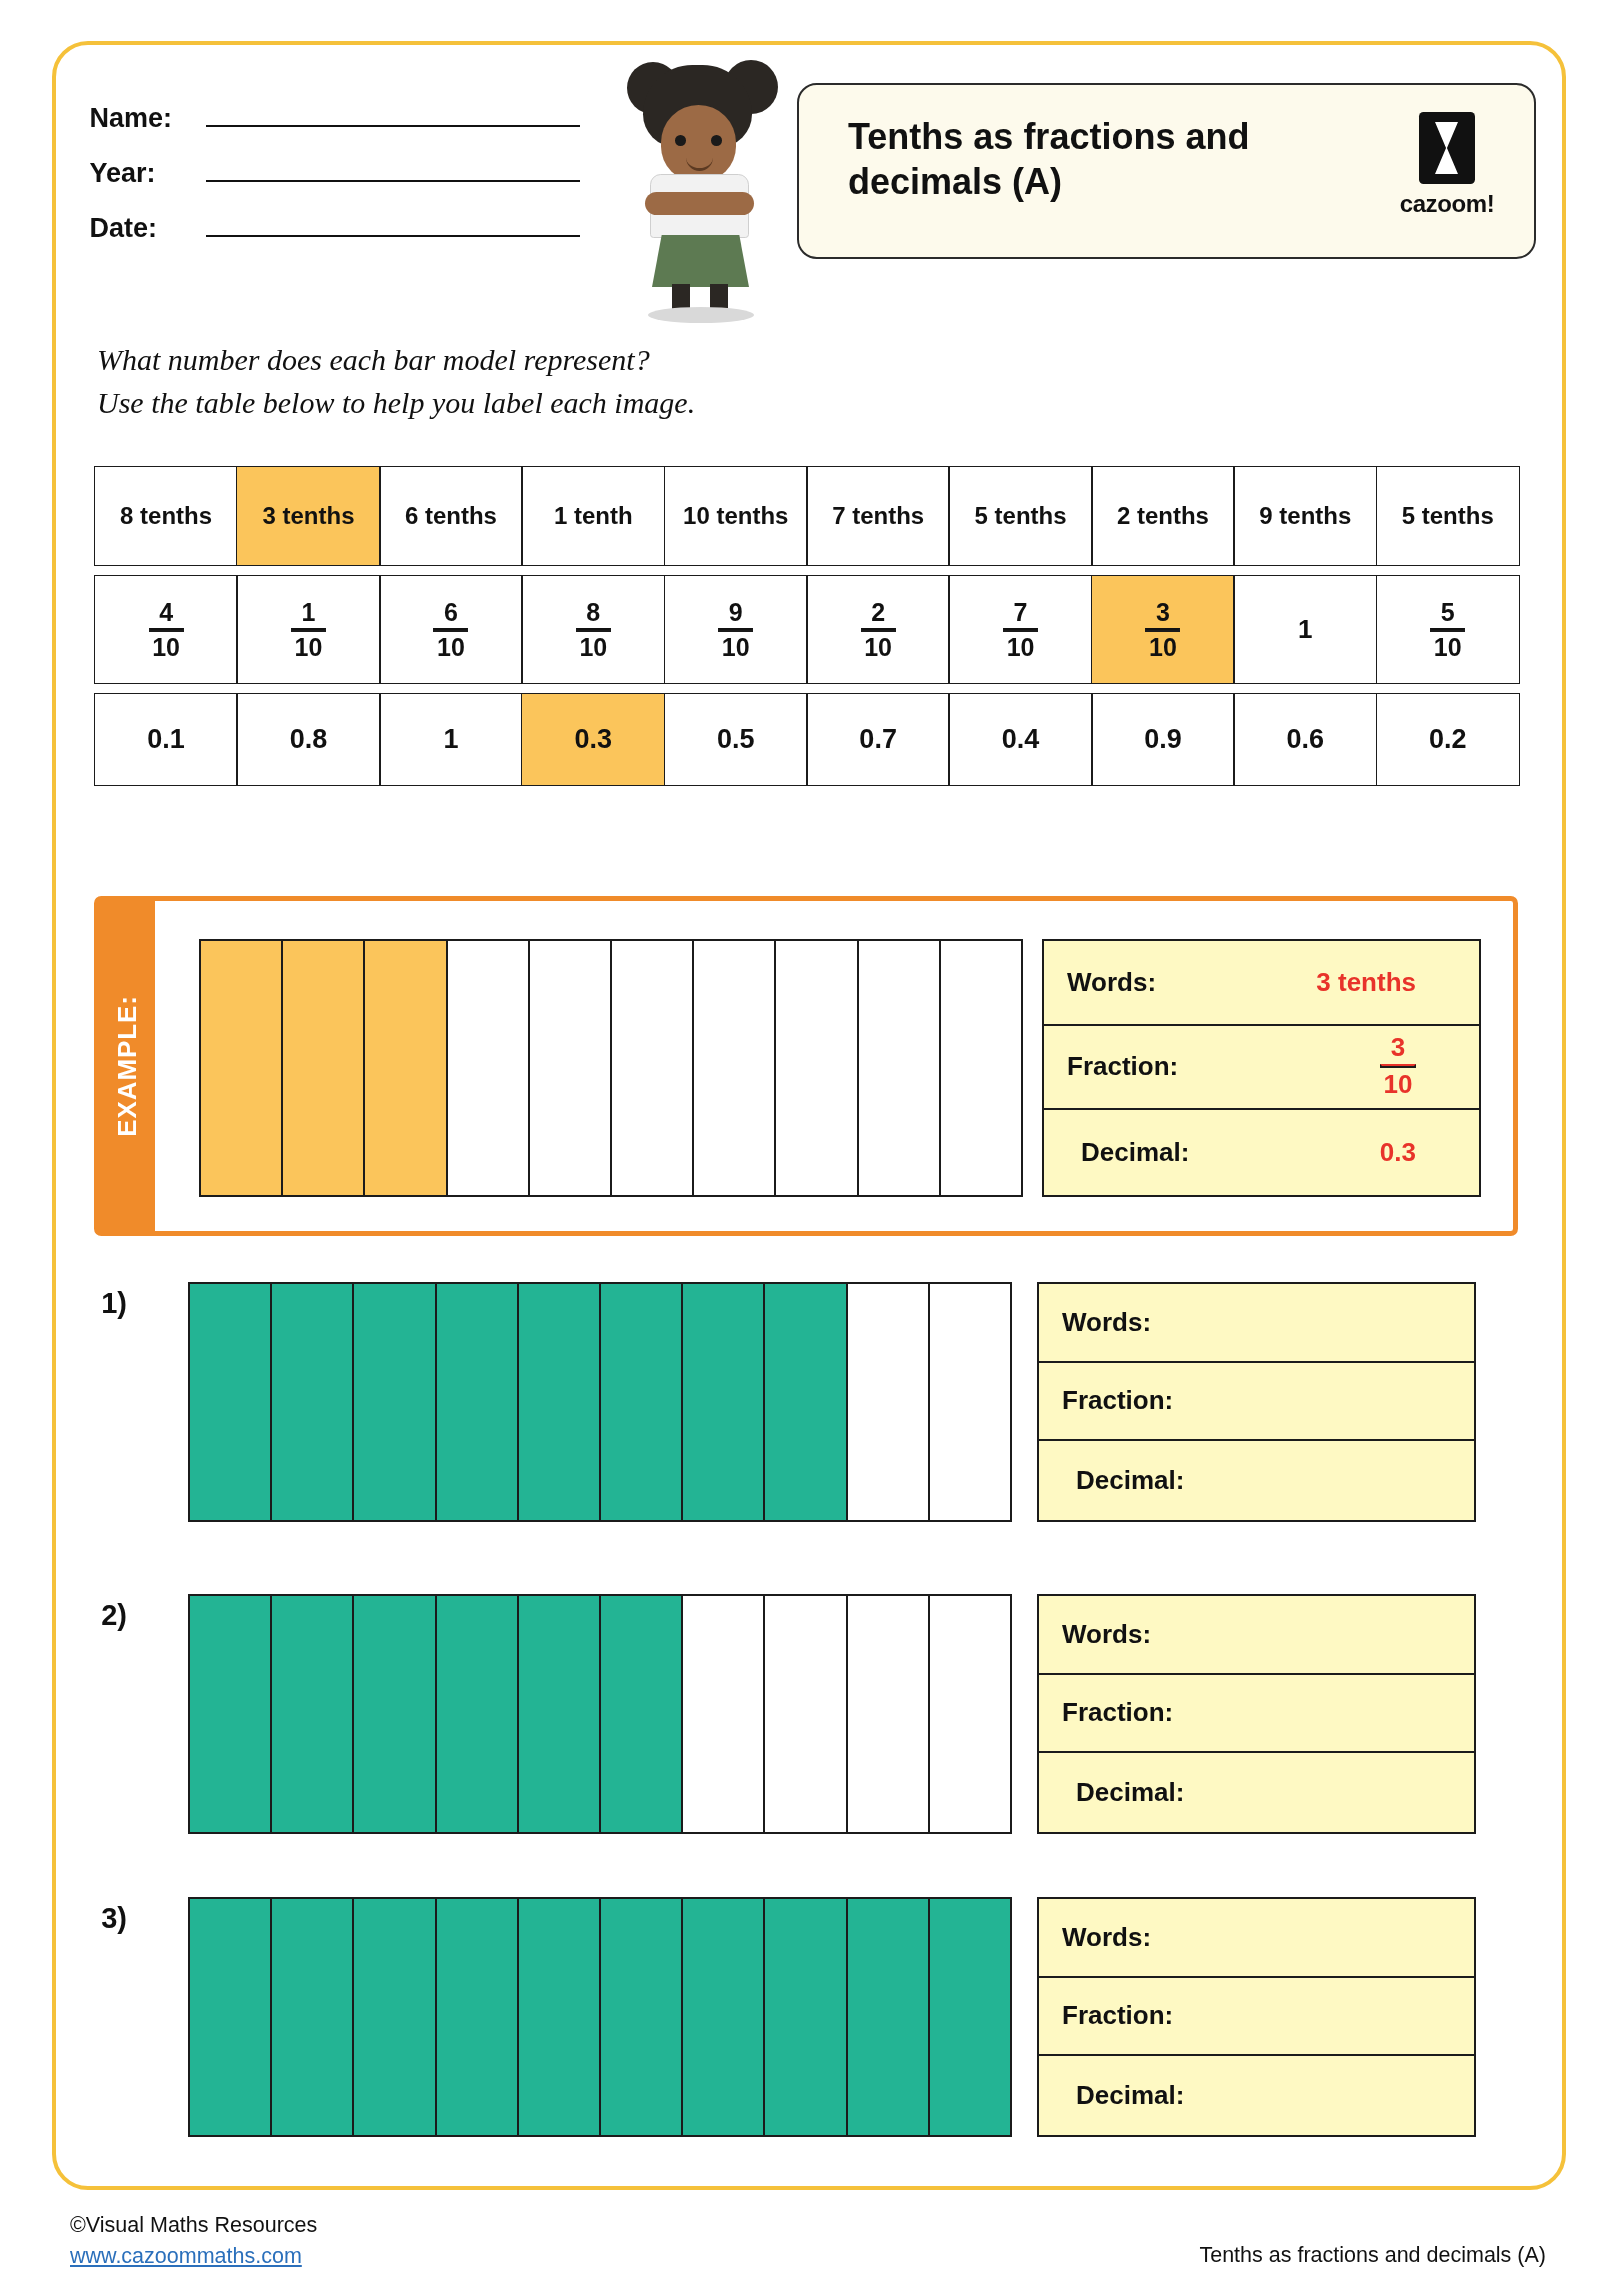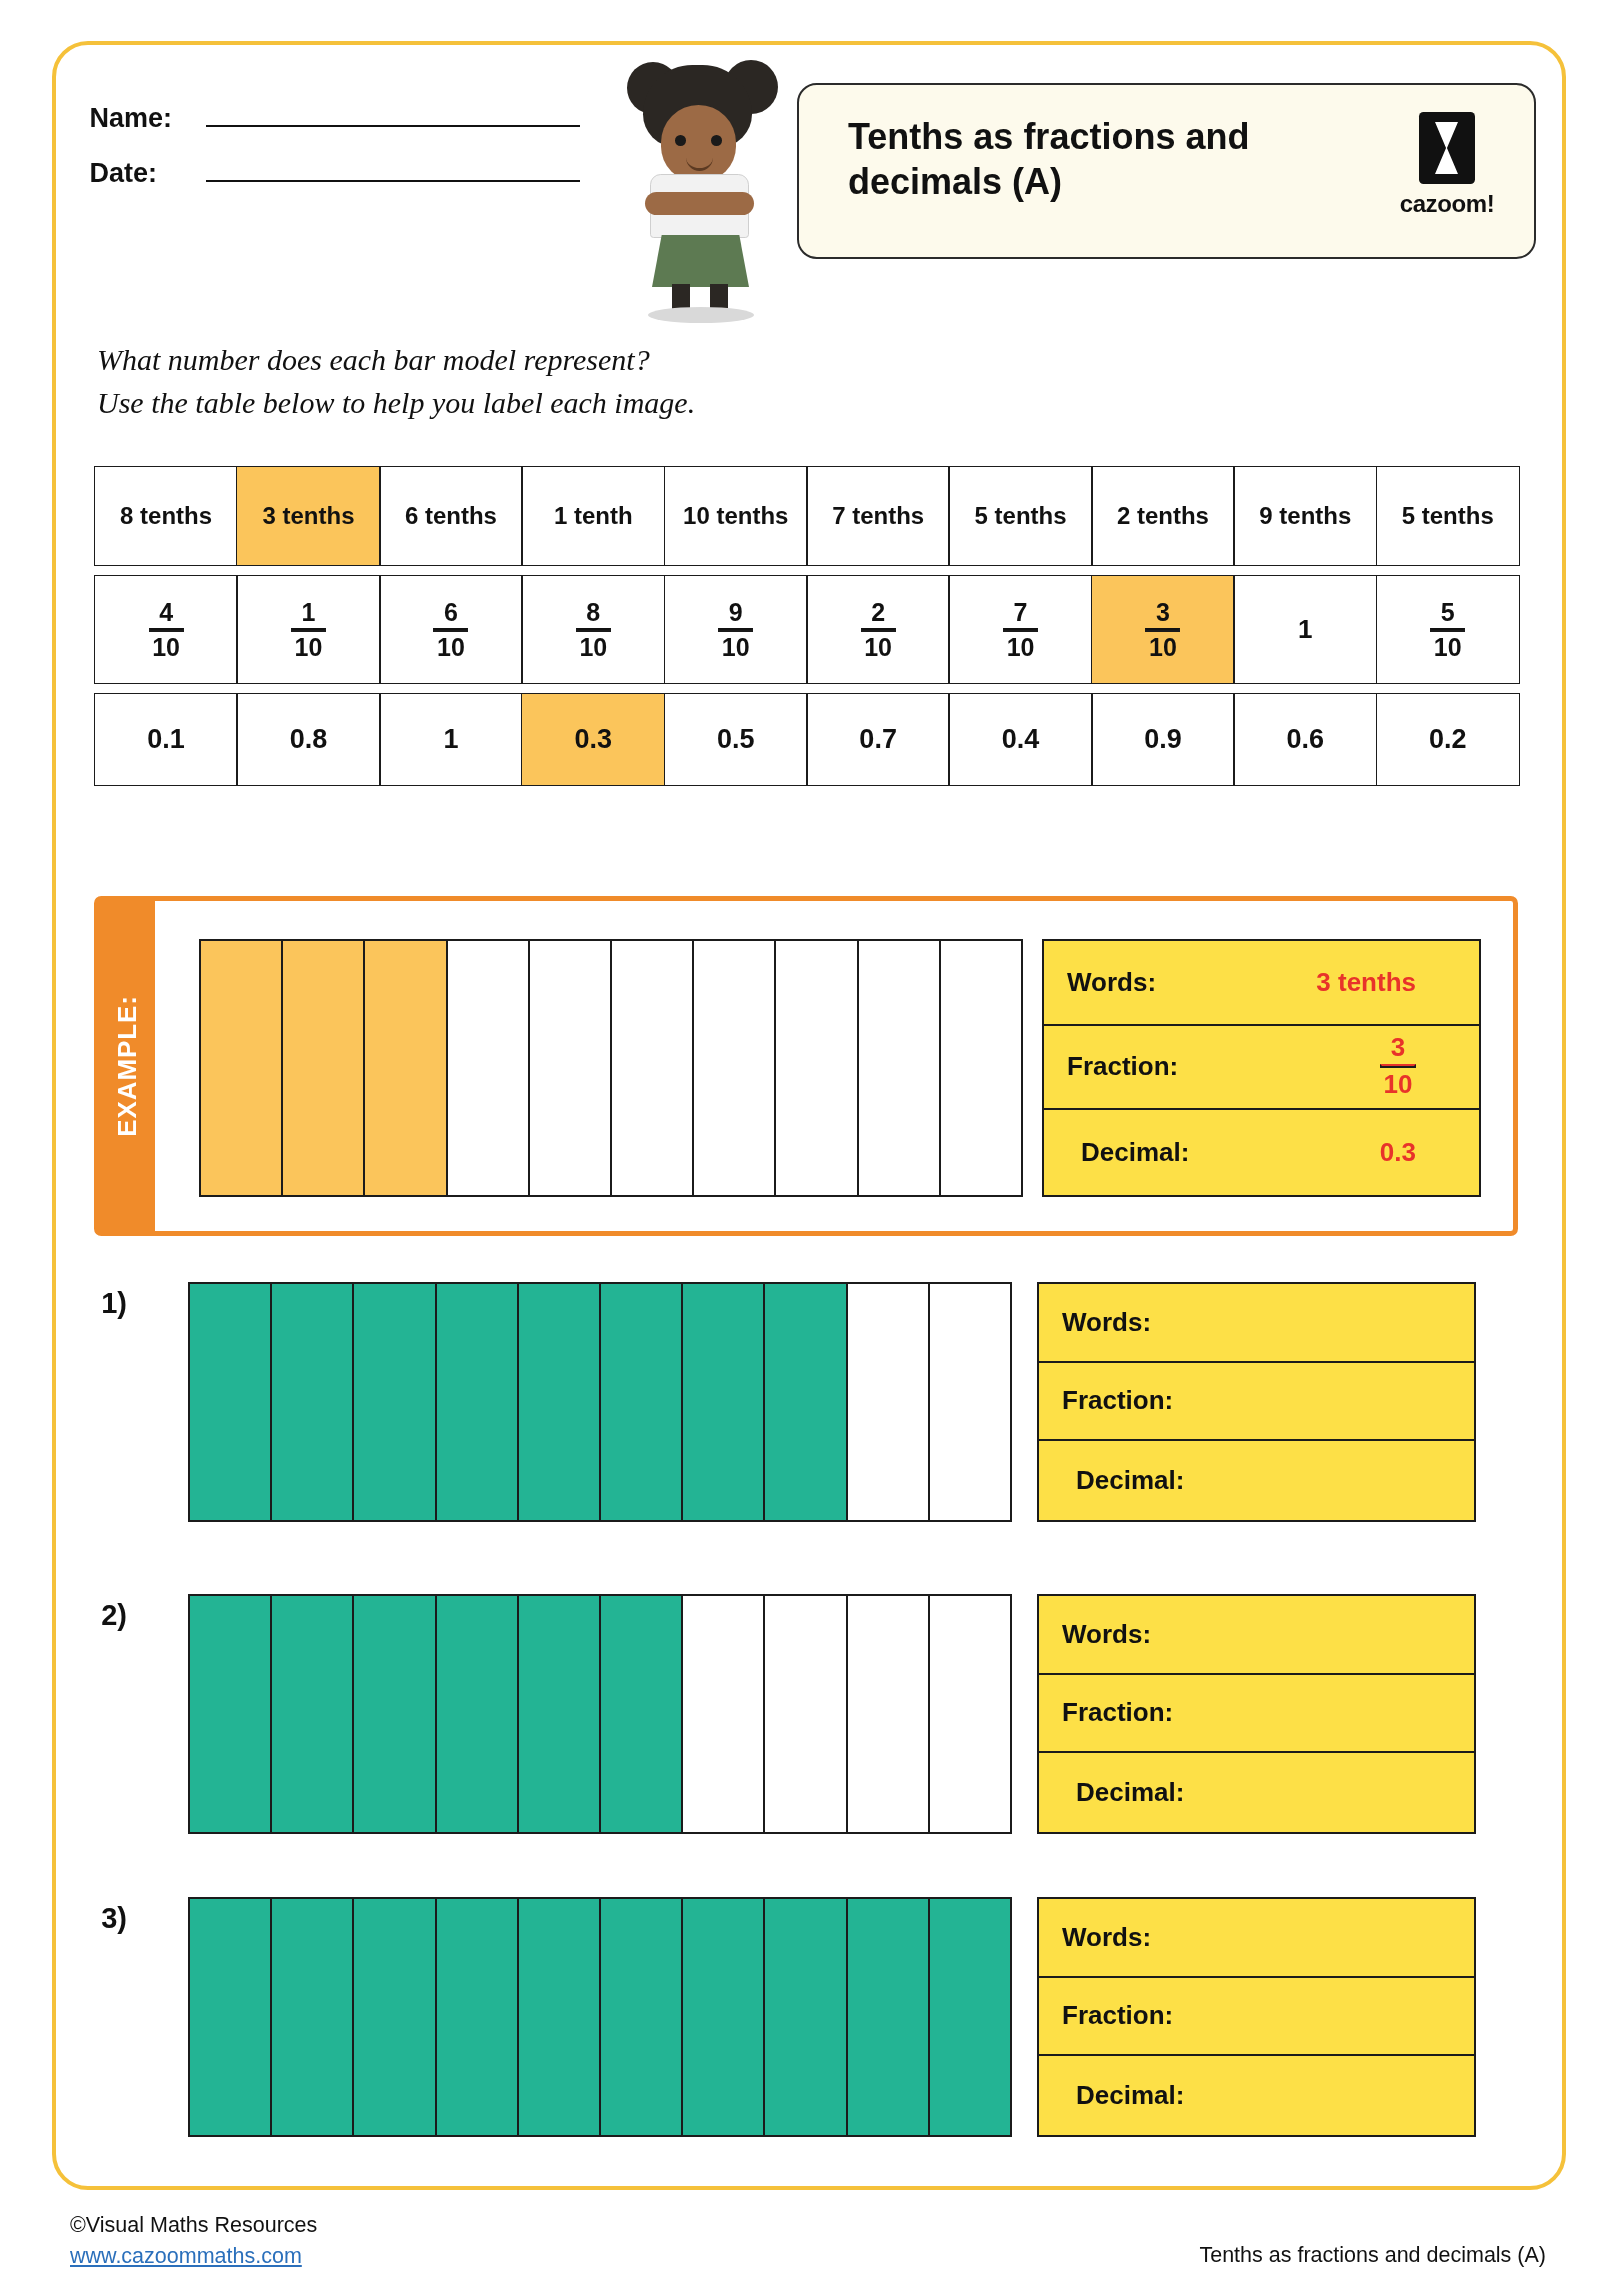--- a/index.html
+++ b/index.html
@@ -228,21 +228,21 @@
     left: 100px;
     top: 38px;
     width: 824px;
     height: 258px;
   }
 
   
   .ansbox {
     border: 2.7px solid #1b1b1b;
     box-sizing: border-box;
-    background: #fde047;
+    background: #fef9c3;
   }
   .ansrow {
     border-bottom: 2.7px solid #1b1b1b;
     box-sizing: border-box;
     display: flex;
     align-items: center;
     padding-left: 23px;
   }
   .ansrow:last-child { border-bottom: none; padding-left: 37px; }
   .anslabel {
@@ -341,20 +341,24 @@
   <div class="border-frame"></div>
 
   <div class="header">
 
     <div class="name-block">
       <div class="name-row">
         <span class="name-label">Name:</span>
         <span class="name-line"></span>
       </div>
       <div class="name-row">
+        <span class="name-label">Year:</span>
+        <span class="name-line"></span>
+      </div>
+      <div class="name-row">
         <span class="name-label">Date:</span>
         <span class="name-line"></span>
       </div>
     </div>
 
     <div class="mascot">
       <div class="m-puff1"></div>
       <div class="m-puff2"></div>
       <div class="m-hair"></div>
       <div class="m-face"></div>

